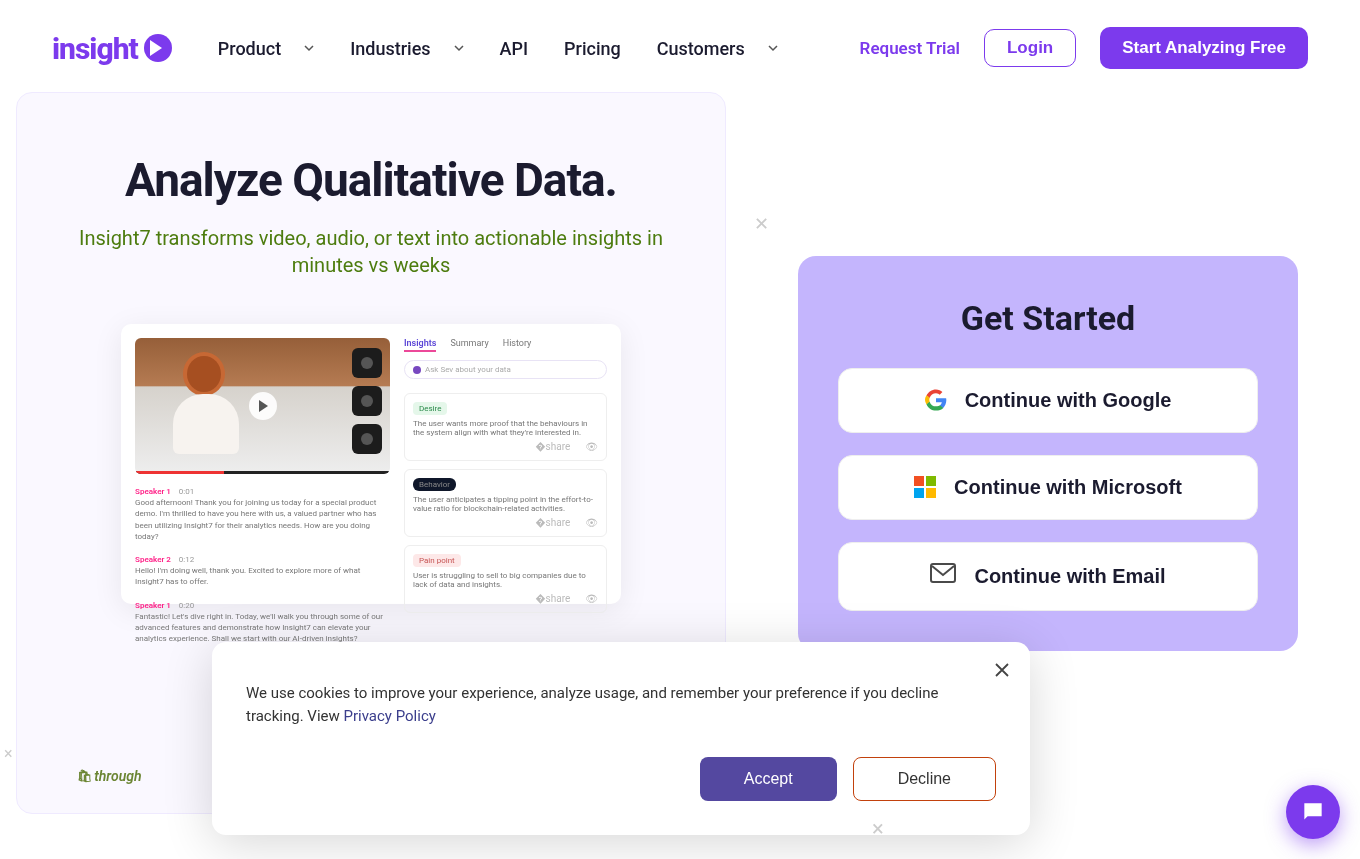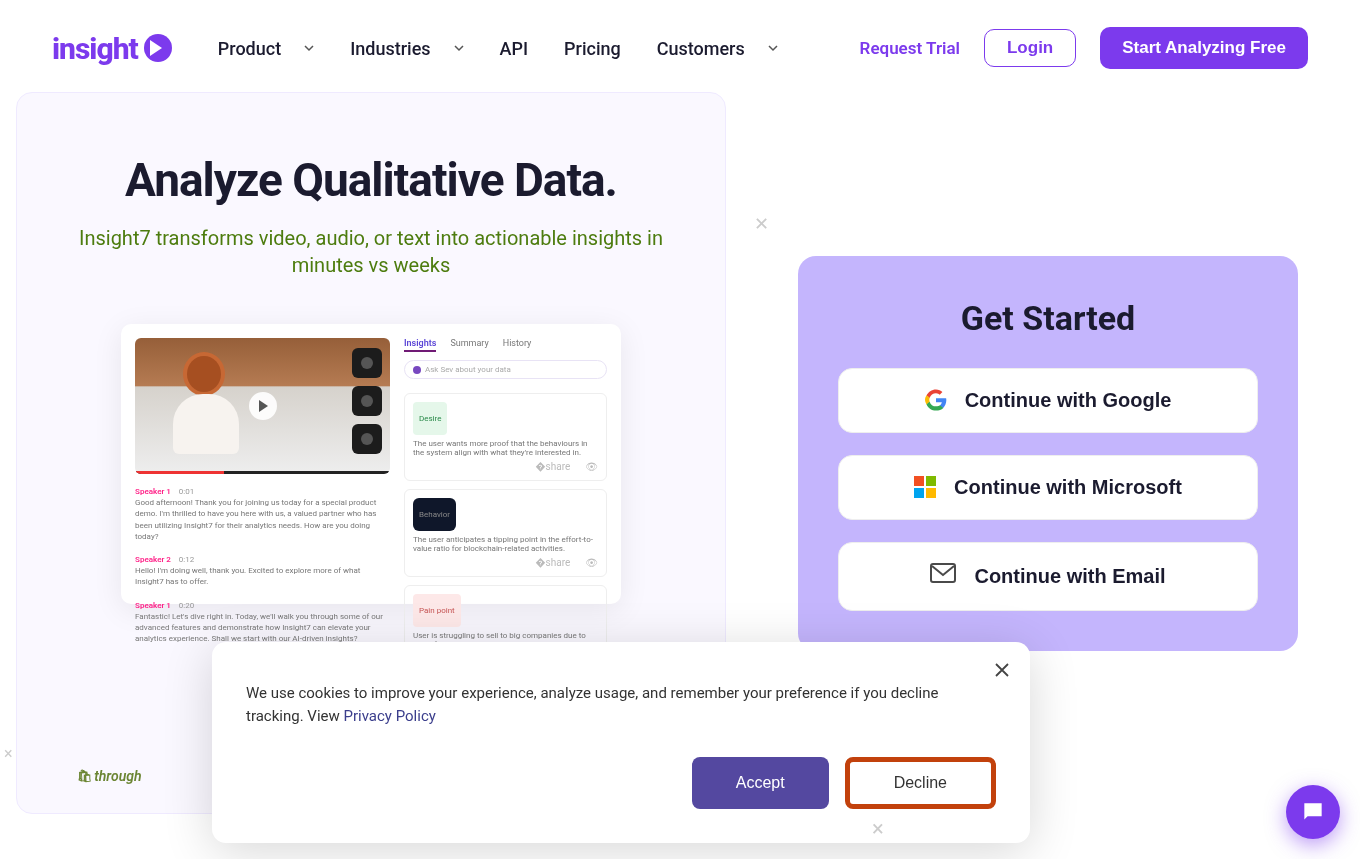--- a/index.html
+++ b/index.html
@@ -35,25 +35,25 @@
   .avatars{ position:absolute; right:8px; top:10px; display:flex; flex-direction:column; gap:8px;}
   .avatars div{ width:30px; height:30px; background:#1c1c1c; border-radius:6px; position:relative;}
   .avatars div::after{content:''; position:absolute; left:9px; top:9px; width:12px; height:12px; background:#555; border-radius:50%;}
   .progress{ position:absolute; left:0; right:0; bottom:0; height:3px; background:#222;}
   .progress::before{content:''; position:absolute; left:0; top:0; width:35%; height:100%; background:#e33;}
   .mock-line{ margin-top:12px; line-height:1.4;}
   .spk{ color:#f28; font-weight:600; margin-right:6px;}
   .ts{ color:#999;}
   .mock-right{ flex:1; }
   .mock-tabs{ display:flex; gap:14px; font-size:9px; margin-bottom:8px;}
-  .mock-tabs .act{ color:#5b46d6; font-weight:600; border-bottom:2px solid #701a75; padding-bottom:2px;}
+  .mock-tabs .act{ color:#5b46d6; font-weight:600; border-bottom:2px solid #ec4899; padding-bottom:2px;}
   .mock-search{ border:1px solid #e8e3f5; border-radius:12px; padding:4px 8px; font-size:8px; color:#aaa; display:flex; align-items:center; gap:4px; margin-bottom:14px;}
   .mock-search .dot{ width:8px; height:8px; background:#7848c0; border-radius:50%;}
   .mcard{ border:1px solid #eee; border-radius:6px; padding:8px; margin-bottom:8px;}
-  .mtag{ display:inline-block; padding:12px 6px; border-radius:4px; font-size:8px; margin-bottom:4px;}
+  .mtag{ display:inline-block; padding:2px 6px; border-radius:4px; font-size:8px; margin-bottom:4px;}
   .mtag.g{ background:#e5f7ea; color:#2a8a4a;}
   .mtag.gr{ background:#0f172a; color:#888;border-radius:6px;}
   .mtag.r{ background:#fde8e8; color:#c75656;}
   .mfoot{ display:flex; justify-content:flex-end; gap:15px; color:#bbb; margin-top:4px;}
   .mfoot span{font-size:10px;}
   .loved{ position:absolute; bottom:70px; left:205px; color:#6a46c1; font-size:20px; font-weight:600;}
   .brands{ position:absolute; bottom:28px; left:60px; display:flex; align-items:center; gap:82px;}
   .brand{ font-size:14px; color:#555; font-weight:600;}
   .brand.sh{ color:#6b8533; font-style:italic; display:flex; align-items:center; gap:2px;}
   .brand.sh::before{content:'🛍'; font-style:normal; font-size:12px;}
@@ -72,21 +72,21 @@
   .msicon div:nth-child(3){background:#00a4ef;}
   .msicon div:nth-child(4){background:#ffb900;}
 
   
   .cookie{ position:absolute; left:212px; width:818px; top:642px; background:#fff; border-radius:14px; box-shadow:0 8px 50px rgba(0,0,0,.16); padding:40px 34px 34px 34px;}
   .cookie-close{ position:absolute; right:20px; top:20px; cursor:pointer; color:#444;}
   .cookie-text{ font-size:15px; color:#333; line-height:1.5; margin-bottom:30px;}
   .cookie-text a{ color:#3b3e8c; text-decoration:none;}
   .cookie-actions{ display:flex; justify-content:flex-end; gap:16px;}
   .btn-accept{ background:#5448a0; color:#fff; border:none; border-radius:8px; padding:12px 44px; font-size:16px; cursor:pointer;}
-  .btn-decline{ background:#fff; color:#333; border:5px solid #c2410c; border-radius:8px; padding:12px 44px; font-size:16px; cursor:pointer;}
+  .btn-decline{ background:#fff; color:#333; border:1px solid #c2410c; border-radius:8px; padding:12px 44px; font-size:16px; cursor:pointer;}
 
   .small-x{ position:absolute; left:4px; top:744px; color:#ccc; font-size:16px;}
   .bottom-x{ position:absolute; left:872px; bottom:18px; color:#ccc; font-size:22px;}
 
   .chat-bubble{ position:absolute; right:20px; bottom:20px; width:54px; height:54px; background:#7c3aed; border-radius:50%; display:flex; align-items:center; justify-content:center; box-shadow:0 6px 20px rgba(124,58,237,.5); cursor:pointer;}
 </style>
 </head>
 <body>
 
 <div class="nav">

